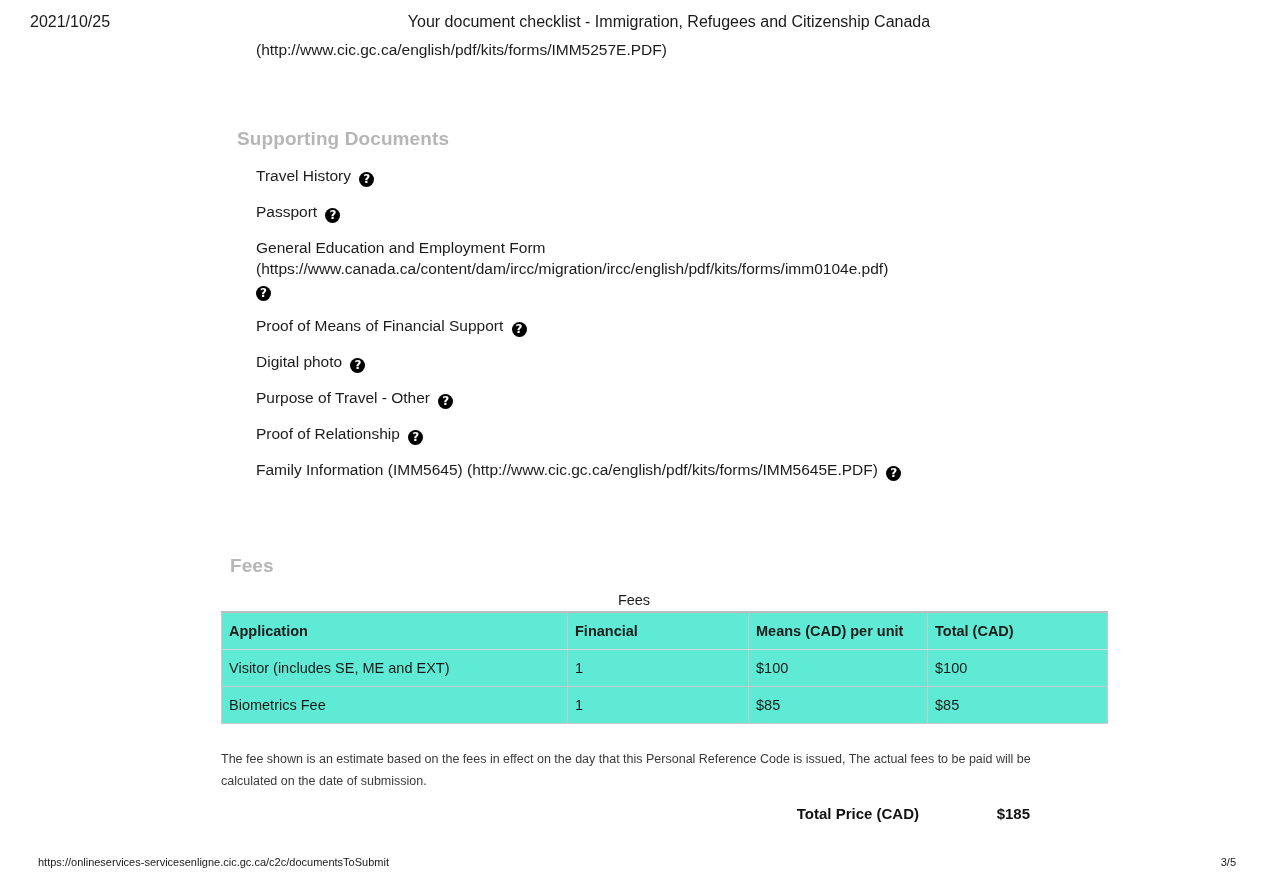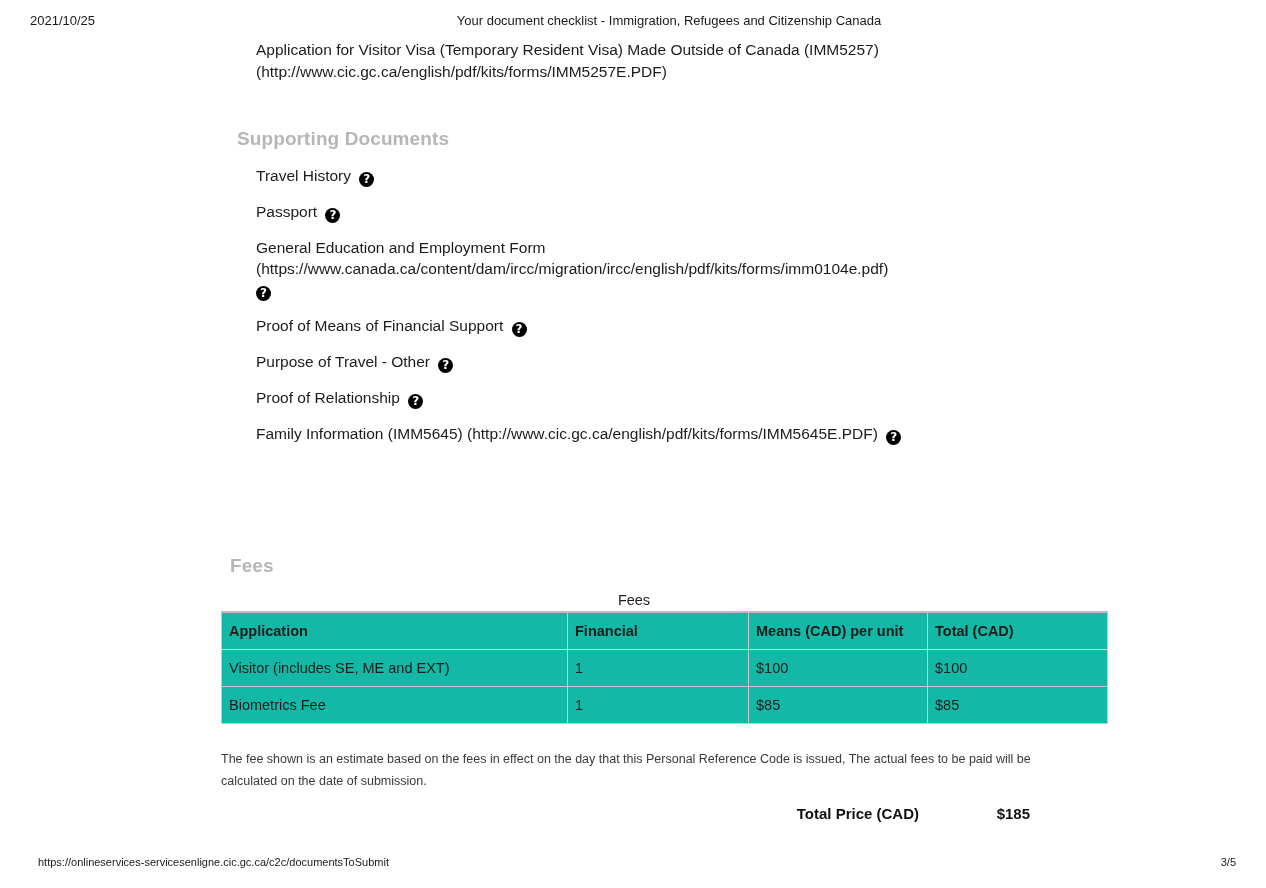--- a/index.html
+++ b/index.html
@@ -16,21 +16,21 @@
     overflow: hidden;
   }
 
   
   .print-header {
     position: absolute;
     top: 13px;
     left: 0;
     width: 1226px;
     height: 14px;
-    font-size: 13px;
+    font-size: 16px;
     color: #1a1a1a;
     text-decoration: underline;
   }
   .print-header .ph-date {
     position: absolute;
     left: 30px;
     top: 0;
     white-space: nowrap;
   }
   .print-header .ph-title {
@@ -139,21 +139,21 @@
   .fees-caption {
     text-align: center;
     font-size: 14.5px;
     color: #1c1c1c;
     margin-bottom: 3px;
   }
   table.fees {
     border-collapse: collapse;
     width: 826px;
     table-layout: fixed;
-    background: #14b8a6;
+    background: #5eead4;
   }
   table.fees th,
   table.fees td {
     border: 1px solid #c9c9c9;
     padding: 8px 7px;
     font-size: 14.5px;
     color: #1c1c1c;
     text-align: left;
     vertical-align: middle;
     height: 20px;
@@ -206,40 +206,42 @@
 <body>
 
 <div class="print-header">
   <span class="ph-date">2021/10/25</span>
   <span class="ph-title">Your document checklist - Immigration, Refugees and Citizenship Canada</span>
 </div>
 
 <div class="doc">
 
   <div class="continued-block">
-    <div>Application for Visitor Visa (Temporary Resident Visa) Made Outside of Canada (IMM5257)</div>
     <div>(http://www.cic.gc.ca/english/pdf/kits/forms/IMM5257E.PDF)</div>
   </div>
 
   <div class="section-heading" id="heading-supporting-documents">Supporting Documents</div>
 
   <div class="doc-list" id="supporting-documents-list">
       <div class="doc-item">
         <div class="line">Travel History <span class="help-icon">?</span></div>
       </div>
       <div class="doc-item">
         <div class="line">Passport <span class="help-icon">?</span></div>
       </div>
       <div class="doc-item">
         <div class="line">General Education and Employment Form</div>
         <div class="line">(https://www.canada.ca/content/dam/ircc/migration/ircc/english/pdf/kits/forms/imm0104e.pdf)</div>
         <div class="line"><span class="help-icon standalone">?</span></div>
       </div>
       <div class="doc-item">
         <div class="line">Proof of Means of Financial Support <span class="help-icon">?</span></div>
+      </div>
+      <div class="doc-item">
+        <div class="line">Digital photo <span class="help-icon">?</span></div>
       </div>
       <div class="doc-item">
         <div class="line">Purpose of Travel - Other <span class="help-icon">?</span></div>
       </div>
       <div class="doc-item">
         <div class="line">Proof of Relationship <span class="help-icon">?</span></div>
       </div>
       <div class="doc-item">
         <div class="line">Family Information (IMM5645) (http://www.cic.gc.ca/english/pdf/kits/forms/IMM5645E.PDF) <span class="help-icon">?</span></div>
       </div>

